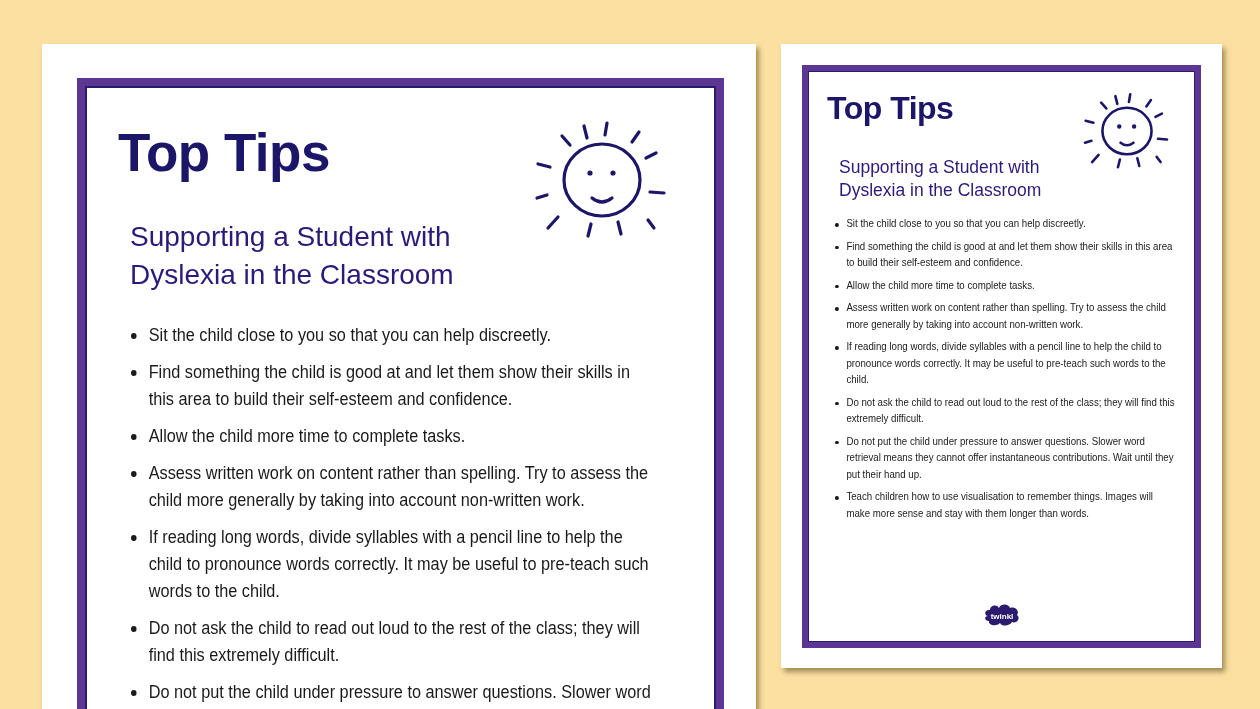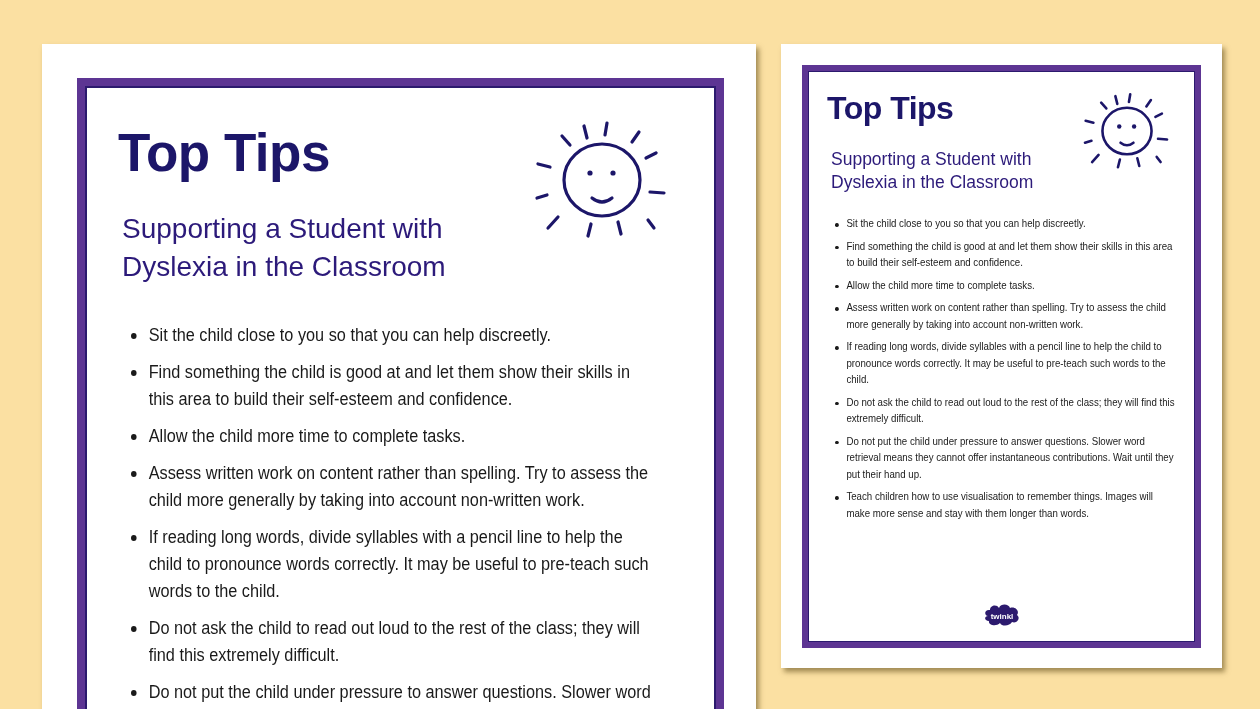--- a/index.html
+++ b/index.html
@@ -1,21 +1,21 @@
 <!DOCTYPE html>
 <html><head>
 <meta charset="utf-8">
 <style>
   html,body{margin:0;padding:0;}
   body{width:1260px;height:709px;overflow:hidden;background:#fbe0a2;position:relative;font-family:"Liberation Sans",sans-serif;}
   .page{position:absolute;background:#ffffff;box-shadow:3px 4px 5px rgba(90,70,20,0.55);}
   .frame{position:absolute;border-style:solid;border-color:#5d3593;box-sizing:border-box;}
   .frame-inner{position:absolute;border-style:solid;border-color:#2c1a6e;box-sizing:border-box;}
   .title{position:absolute;color:#1c1669;font-weight:bold;margin:0;white-space:nowrap;letter-spacing:-0.5px;}
-  .subtitle{position:absolute;color:#2c1a7a;margin:4px;line-height:1.2;font-family:"Liberation Sans",sans-serif;}
+  .subtitle{position:absolute;color:#2c1a7a;margin:12px;line-height:1.2;font-family:"Liberation Sans",sans-serif;}
   .tips{position:absolute;margin:0;padding:0;list-style:none;color:#1a1a1a;font-family:"Liberation Sans Narrow","Liberation Sans",sans-serif;}
   .tips li{position:relative;}
   .tips li .bullet{position:absolute;border-radius:50%;background:#1a1a1a;}
   .sun{position:absolute;}
   .logo{position:absolute;}
   
   #p1{left:42px;top:44px;width:714px;height:700px;}
   #p1 .frame{left:35px;top:34px;width:647px;height:700px;border-width:8px 8px 0 8px;}
   #p1 .frame-inner{left:43px;top:42px;width:631px;height:700px;border-width:2px 2px 0 2px;}
   #p1 .title{left:76px;top:78px;font-size:53px;}

